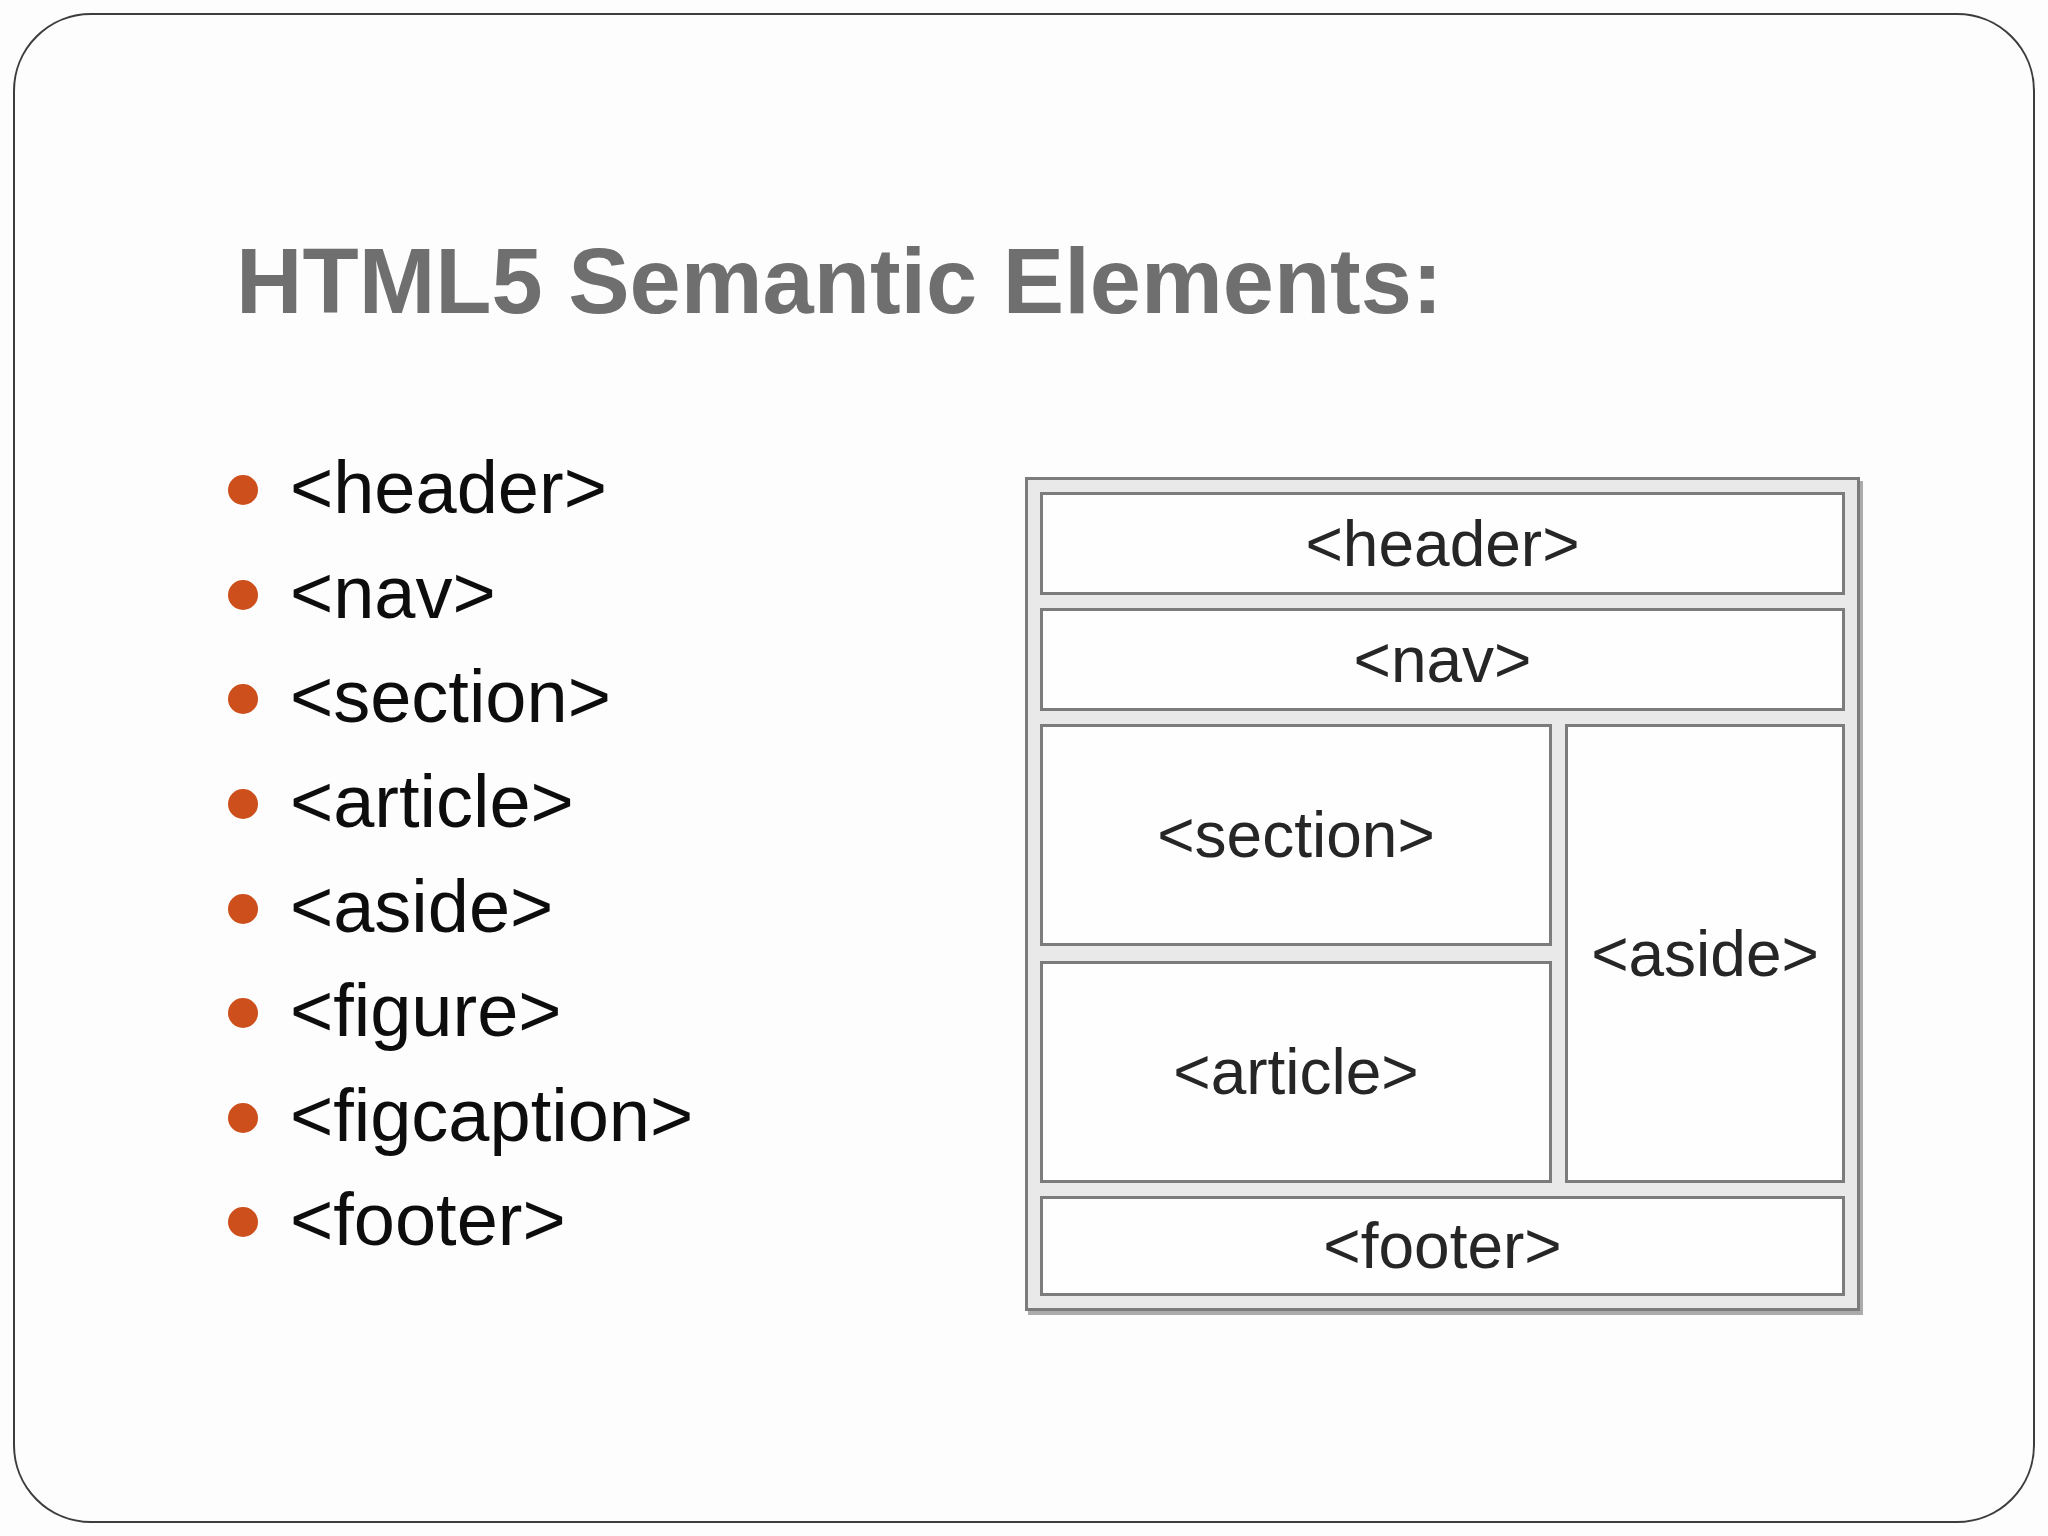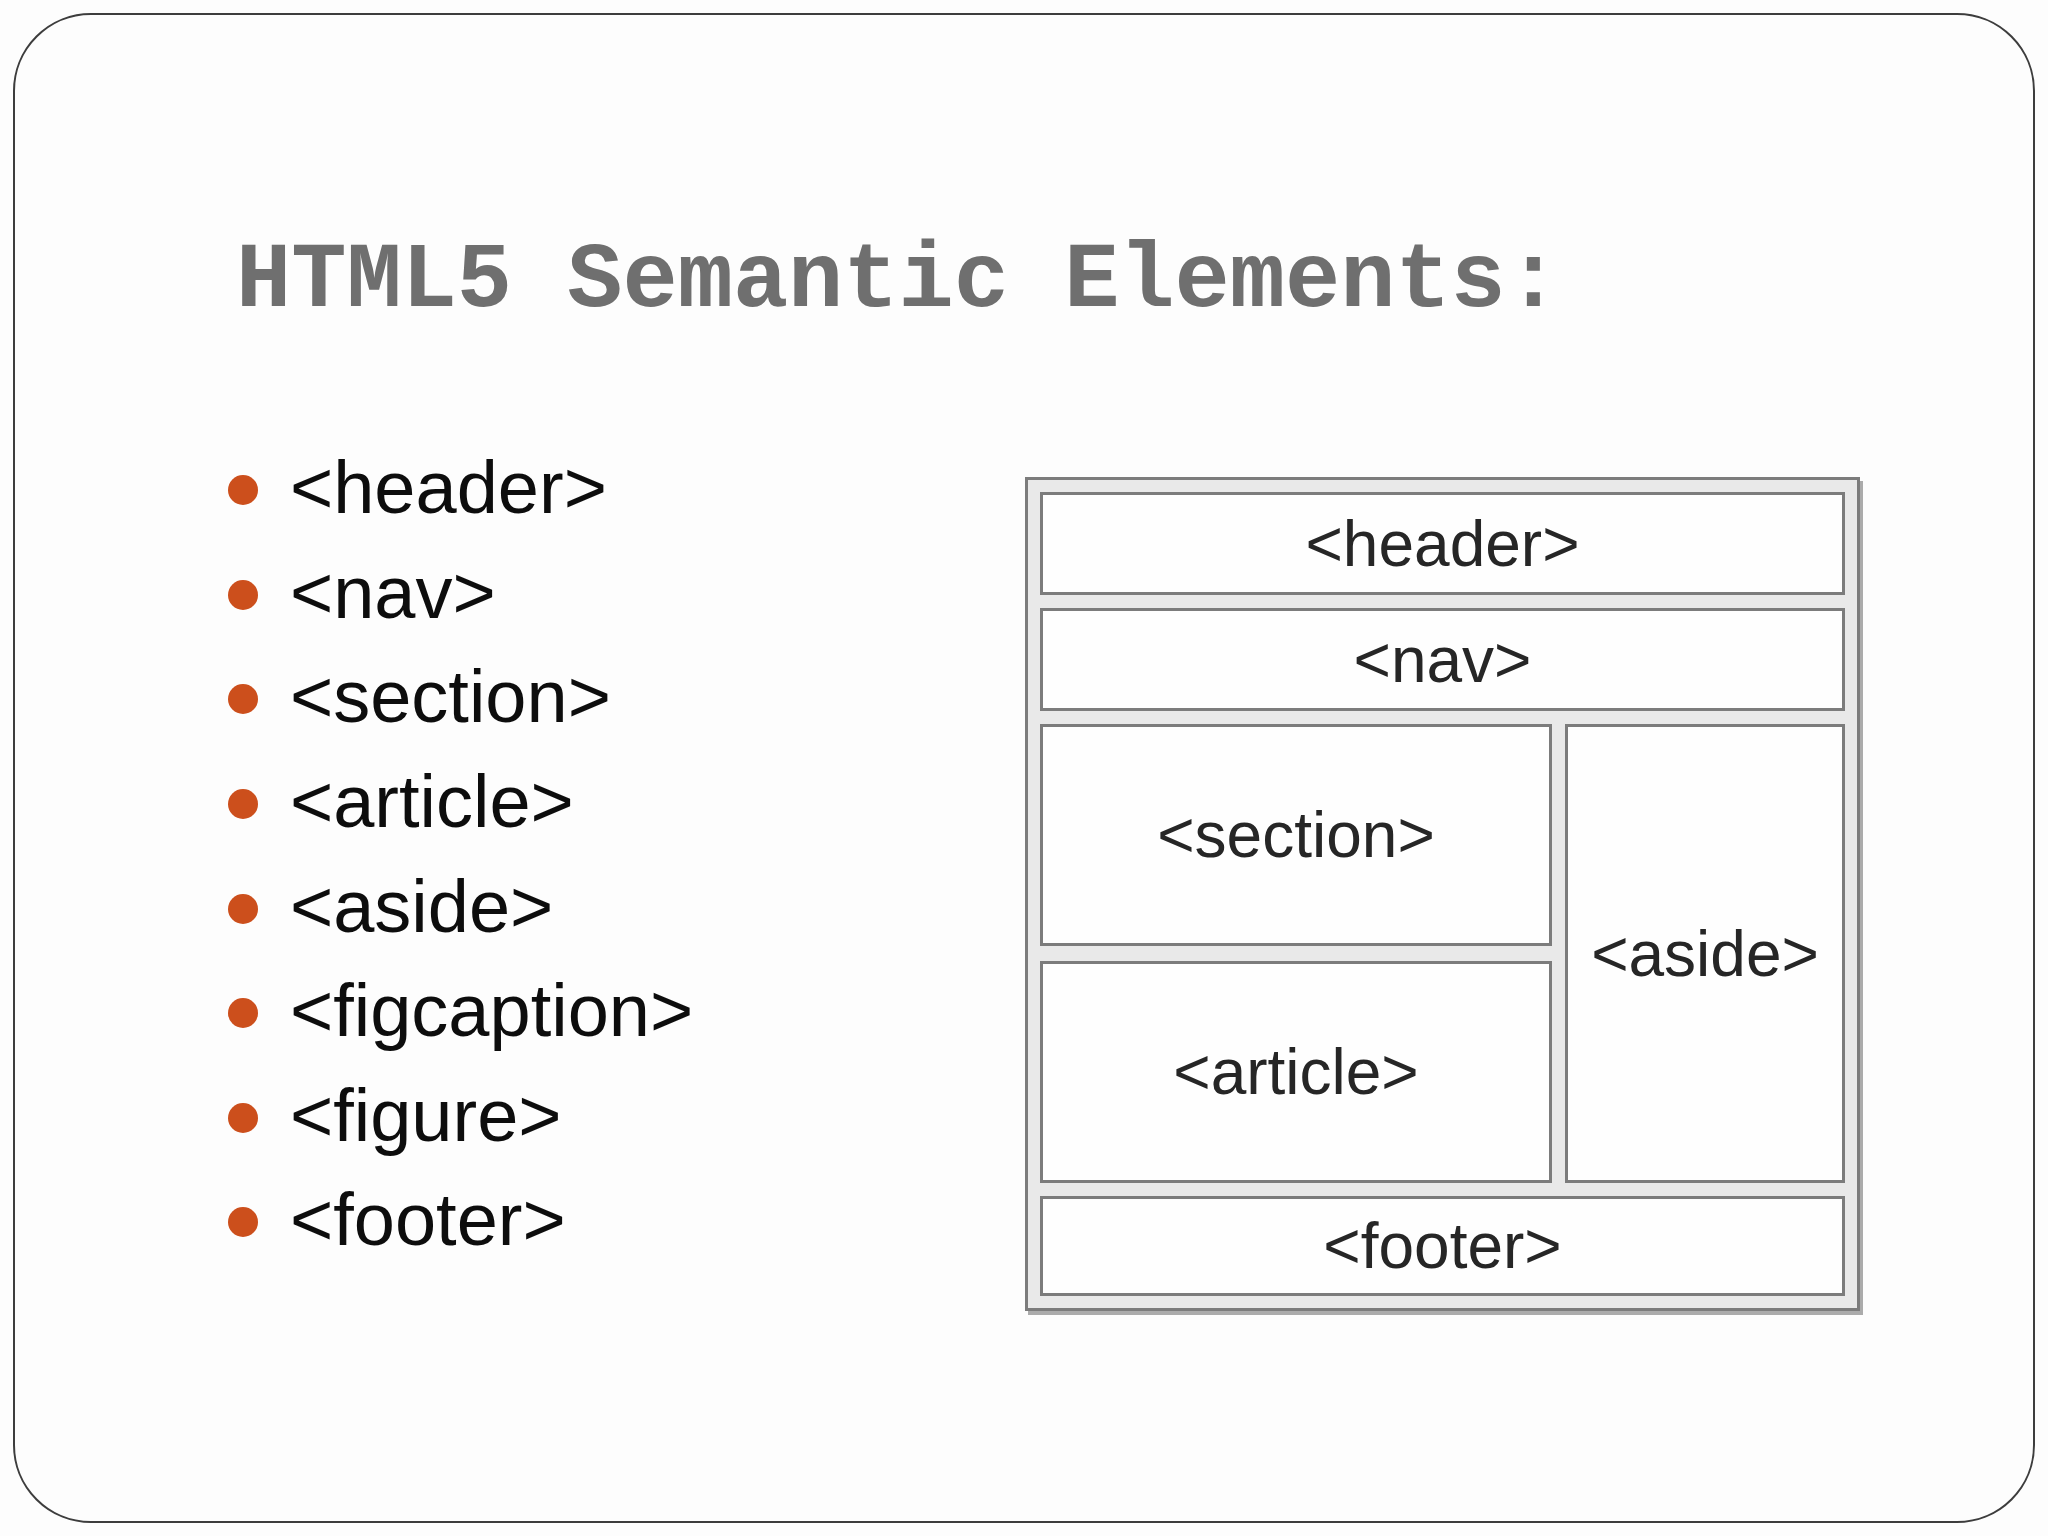--- a/index.html
+++ b/index.html
@@ -26,21 +26,20 @@
   
   .slide-title {
     position: absolute;
     left: 236px;
     top: 170px;
     font-size: 92px;
     line-height: 1.08;
     color: #6f6f6f;
     letter-spacing: 0px;
     white-space: nowrap;
-    font-family: Liberation Mono, monospace;
   }
   
   .bullet-list {
     position: absolute;
     left: 228px;
     top: 438px;
     width: 640px;
   }
   .bullet-item {
     display: flex;
@@ -131,25 +130,25 @@
     <div class="bullet-item">
       <span class="bullet-dot"></span>
       <span class="bullet-text">&lt;article&gt;</span>
     </div>
     <div class="bullet-item">
       <span class="bullet-dot"></span>
       <span class="bullet-text">&lt;aside&gt;</span>
     </div>
     <div class="bullet-item">
       <span class="bullet-dot"></span>
-      <span class="bullet-text">&lt;figcaption&gt;</span>
+      <span class="bullet-text">&lt;figure&gt;</span>
     </div>
     <div class="bullet-item">
       <span class="bullet-dot"></span>
-      <span class="bullet-text">&lt;figure&gt;</span>
+      <span class="bullet-text">&lt;figcaption&gt;</span>
     </div>
     <div class="bullet-item">
       <span class="bullet-dot"></span>
       <span class="bullet-text">&lt;footer&gt;</span>
     </div>
   </div>
 
   <div class="diagram">
     <div class="dbox">&lt;header&gt;</div>
     <div class="dbox">&lt;nav&gt;</div>

